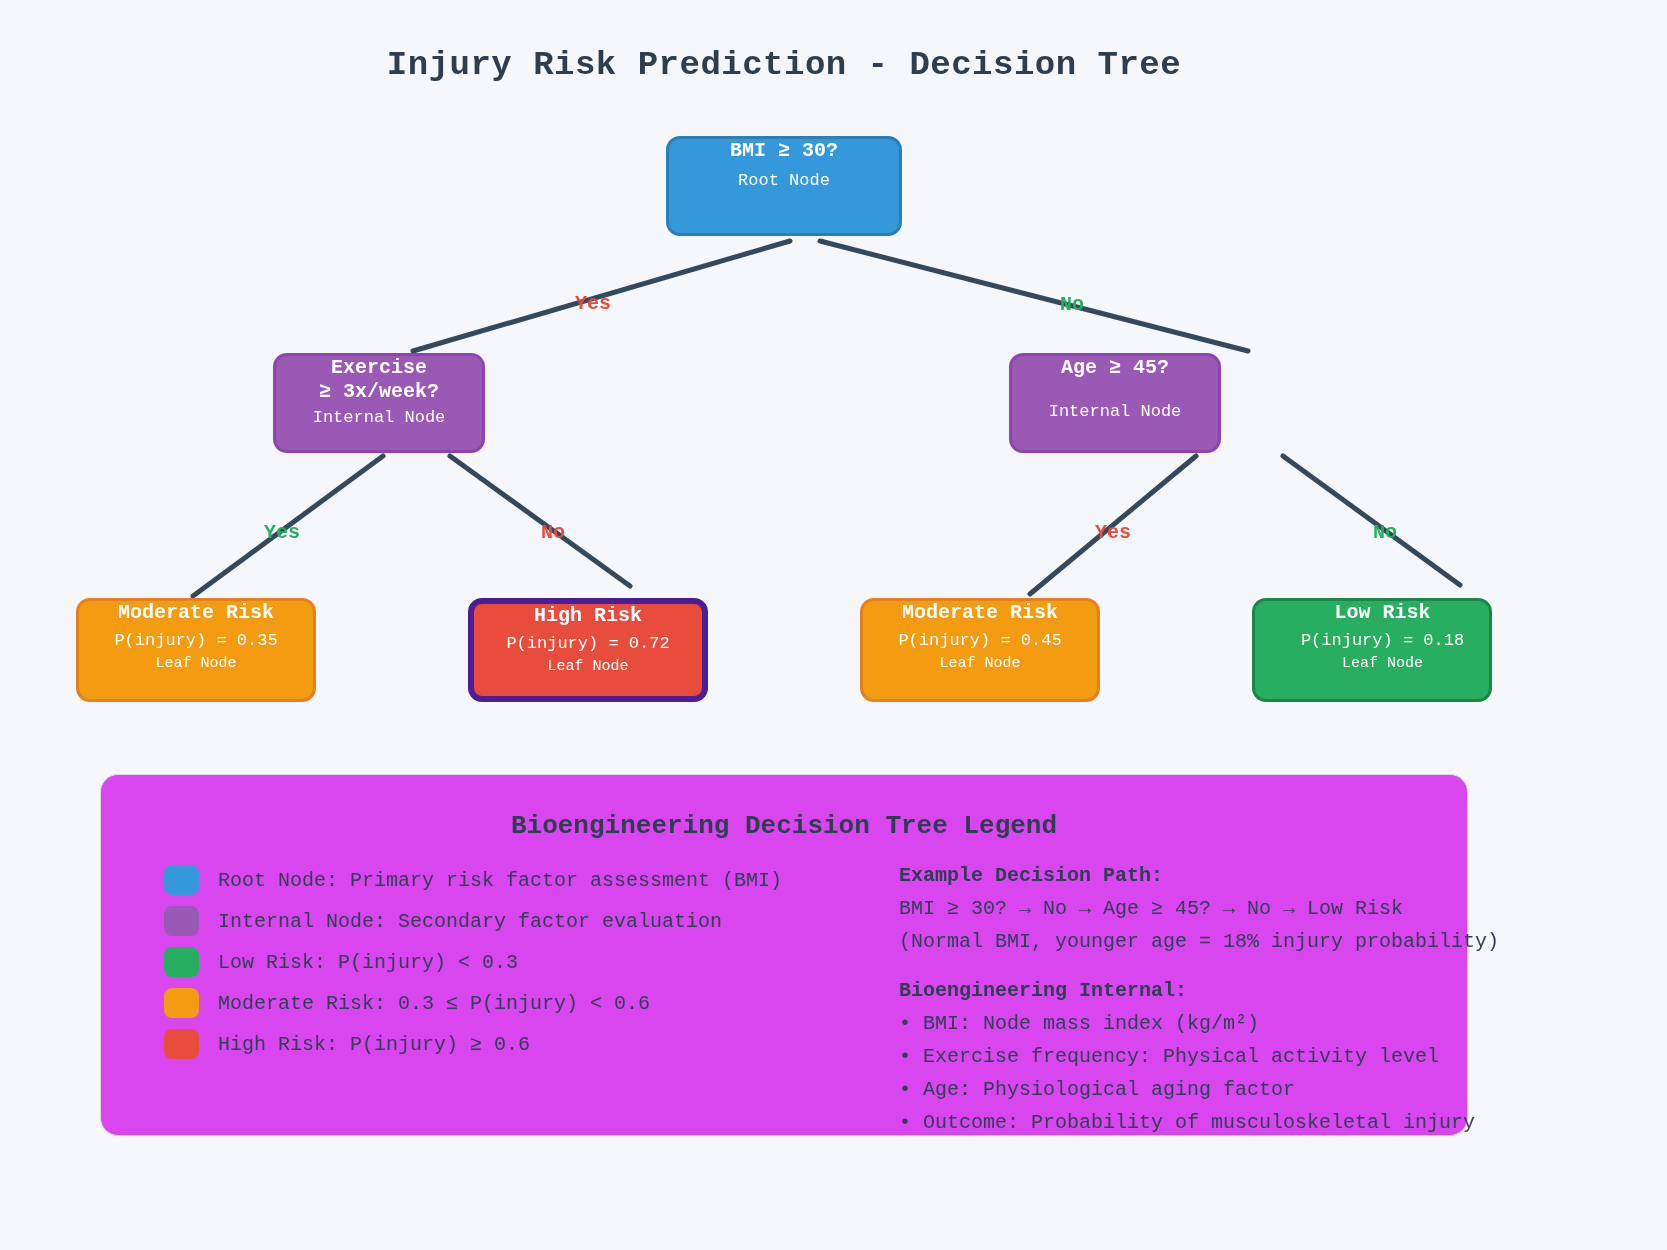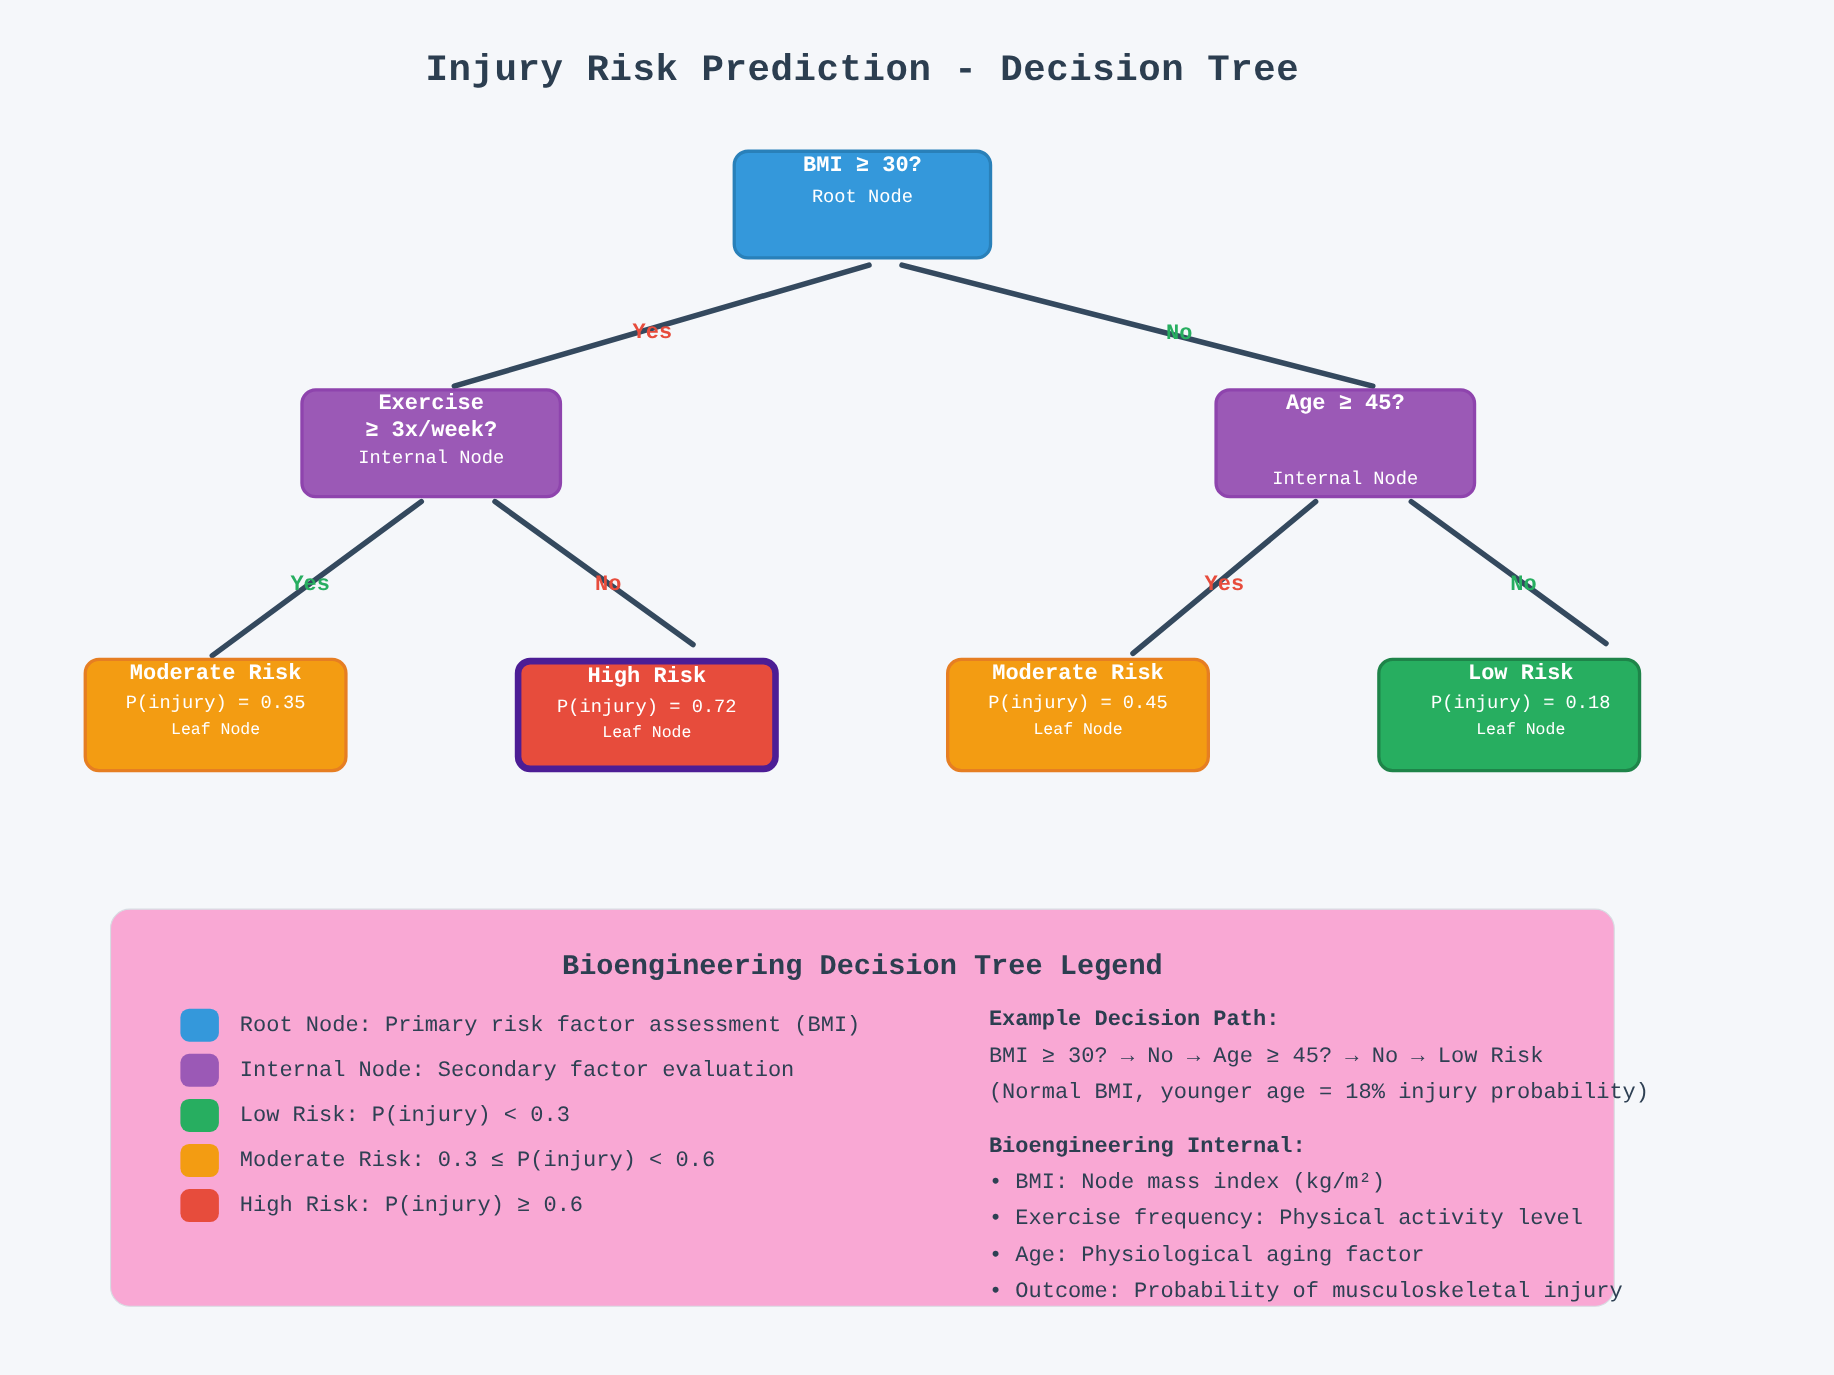--- a/index.html
+++ b/index.html
@@ -21,36 +21,36 @@
   .edge-label.green{color:#27ae60;}
   .node{
     position:absolute;box-sizing:border-box;border-radius:14px;
     display:flex;flex-direction:column;align-items:center;justify-content:flex-start;
     color:#ffffff;text-align:center;
   }
   .node-title{font-size:20px;font-weight:bold;line-height:1.2;}
   .node-sub{font-size:17px;margin-top:8px;}
   .node-sub.big-gap{margin-top:22px;}
   .root-node{left:666px;top:116px;width:236px;height:100px;background:#3498db;border:3px solid #2980b9;}
-  .internal-node{background:#9b59b6;border:3px solid #8e44ad;width:238px;height:100px;top:333px;}
+  .internal-node{background:#9b59b6;border:3px solid #8e44ad;width:212px;height:100px;top:333px;}
   .il{left:273px;}
-  .ir{left:1104px;gap:25px;}
+  .ir{left:1009px;}
   .leaf{top:578px;width:240px;height:104px;}
   .leaf .leaf-prob{font-size:17px;margin-top:6px;}
   .leaf .leaf-sub{font-size:15px;margin-top:5px;}
   .leaf1{left:76px;}
   .leaf2{left:468px;}
   .leaf3{left:860px;}
   .leaf4{left:1252px;padding-left:21px;}
   .moderate{background:#f39c12;border:3px solid #e67e22;}
   .high{background:#e74c3c;border:6px solid #4c1d95;}
   .low{background:#27ae60;border:3px solid #1e8449;}
   .legend{
-    position:absolute;left:100px;top:806px;width:1368px;height:362px;
-    box-sizing:border-box;background:#f9a8d4;border:1px solid #d7dce2;border-radius:18px;
+    position:absolute;left:100px;top:754px;width:1368px;height:362px;
+    box-sizing:border-box;background:#d946ef;border:1px solid #d7dce2;border-radius:18px;
   }
   .legend-heading{
     margin-top:36px;text-align:center;font-size:26px;font-weight:bold;color:#2c3e50;
   }
   .legend-items{position:absolute;left:63px;top:90px;}
   .legend-item{display:flex;align-items:center;height:30px;margin-bottom:11px;}
   .swatch{width:35px;height:30px;border-radius:8px;flex:0 0 35px;}
   .legend-label{font-size:20px;color:#2e4053;padding-left:19px;white-space:nowrap;}
   .legend-right{position:absolute;left:798px;top:84px;width:600px;color:#2e4053;}
   .lr-heading{font-size:20px;font-weight:bold;line-height:33px;color:#2c3e50;}

